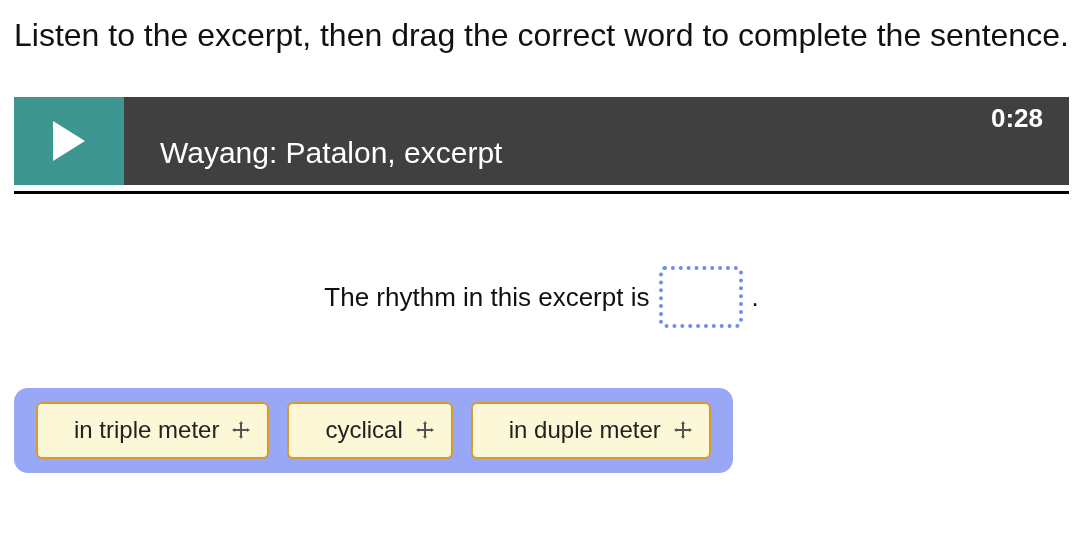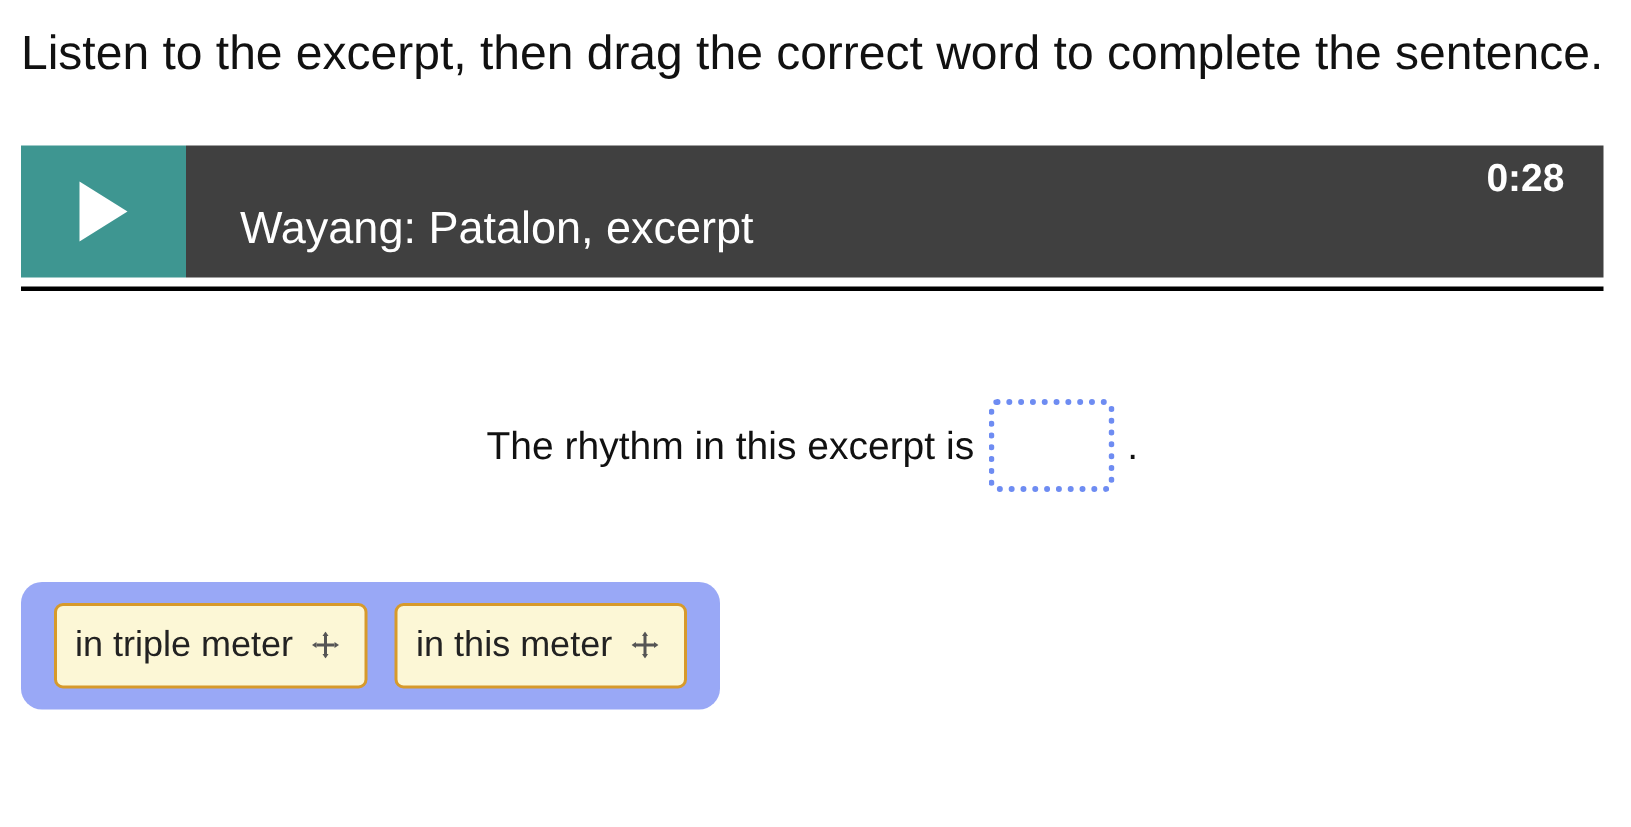--- a/index.html
+++ b/index.html
@@ -99,21 +99,21 @@
     width: fit-content;
   }
 
   .option {
     display: inline-flex;
     align-items: center;
     gap: 12px;
     background: #fcf7d6;
     border: 2px solid #d79a2b;
     border-radius: 6px;
-    padding: 10px 16px 10px 12px;
+    padding: 10px 16px 10px 36px;
     font-size: 24px;
     color: #222;
     cursor: move;
     white-space: nowrap;
   }
 
   .move-icon {
     width: 20px;
     height: 20px;
     display: inline-flex;
@@ -158,23 +158,36 @@
         <polygon points="9,0 11,3 7,3" fill="#555"></polygon>
         <polygon points="9,18 11,15 7,15" fill="#555"></polygon>
         <polygon points="0,9 3,7 3,11" fill="#555"></polygon>
         <polygon points="18,9 15,7 15,11" fill="#555"></polygon>
         <rect x="8" y="3" width="2" height="12" fill="#555"></rect>
         <rect x="3" y="8" width="12" height="2" fill="#555"></rect>
       </svg>
     </span>
   </div>
 
+  <div class="option">
+    <span>cyclical</span>
+    <span class="move-icon">
+      <svg width="18" height="18" viewBox="0 0 18 18">
+        <polygon points="9,0 11,3 7,3" fill="#555"></polygon>
+        <polygon points="9,18 11,15 7,15" fill="#555"></polygon>
+        <polygon points="0,9 3,7 3,11" fill="#555"></polygon>
+        <polygon points="18,9 15,7 15,11" fill="#555"></polygon>
+        <rect x="8" y="3" width="2" height="12" fill="#555"></rect>
+        <rect x="3" y="8" width="12" height="2" fill="#555"></rect>
+      </svg>
+    </span>
+  </div>
 
   <div class="option">
-    <span>in this meter</span>
+    <span>in duple meter</span>
     <span class="move-icon">
       <svg width="18" height="18" viewBox="0 0 18 18">
         <polygon points="9,0 11,3 7,3" fill="#555"></polygon>
         <polygon points="9,18 11,15 7,15" fill="#555"></polygon>
         <polygon points="0,9 3,7 3,11" fill="#555"></polygon>
         <polygon points="18,9 15,7 15,11" fill="#555"></polygon>
         <rect x="8" y="3" width="2" height="12" fill="#555"></rect>
         <rect x="3" y="8" width="12" height="2" fill="#555"></rect>
       </svg>
     </span>

